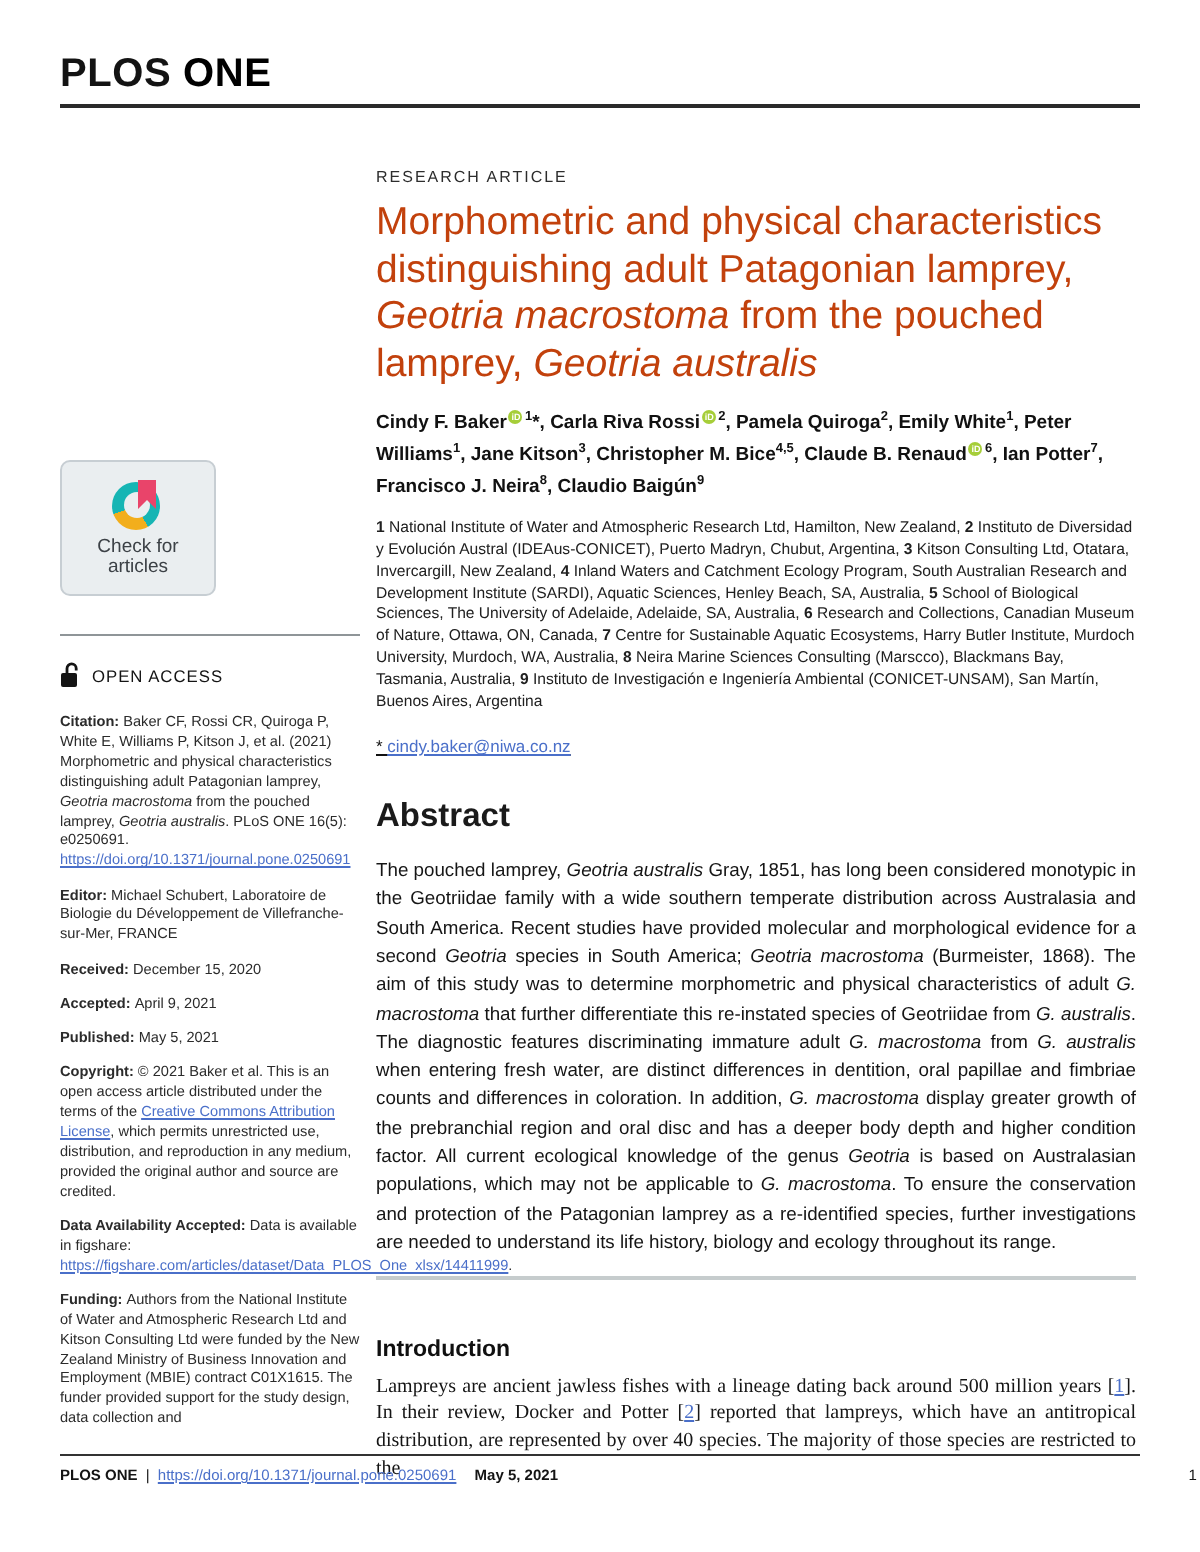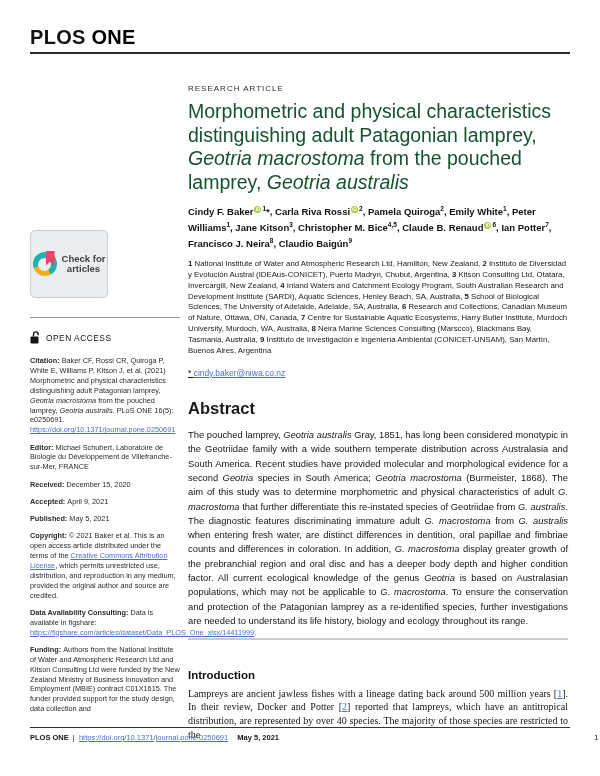--- a/index.html
+++ b/index.html
@@ -10,21 +10,21 @@
   
   .logo { position:absolute; left:30px; top:26px; font-size:20px; font-weight:bold; letter-spacing:0.3px; }
   .logo .plos { color:#131313; }
   .logo .one  { color:#000000; }
   .header-rule { position:absolute; left:30px; width:540px; top:52px; height:1.5px; background:#2a2a2a; }
 
   
   .sidebar { position:absolute; left:30px; top:230px; width:150px; }
   .badge {
     width:76px; height:66px; background:#eaeef0; border:1px solid #c7ced3; border-radius:5px;
-    display:flex; align-items:center; justify-content:center; gap:3px; cursor:pointer;font-weight:bold;
+    display:flex; flex-direction:column; align-items:center; justify-content:center; gap:3px; cursor:pointer;
   }
   .crossmark { position:relative; width:26px; height:26px; }
   .cm-ring {
     position:absolute; left:0; top:1px; width:24px; height:24px; border-radius:50%;
     background:conic-gradient(from 150deg, #f2ae1c 0 100deg, #16b5b4 100deg 360deg);
   }
   .cm-hole { position:absolute; left:5.5px; top:6.5px; width:13px; height:13px; border-radius:50%; background:#eaeef0; }
   .cm-flag {
     position:absolute; left:13px; top:0; width:9px; height:15px; background:#e9446a;
     clip-path:polygon(0 0,100% 0,100% 100%,50% 70%,0 100%);
@@ -32,21 +32,21 @@
   .badge-label { font-size:9.5px; line-height:10px; color:#3c4146; text-align:center; }
   .side-divider { height:1px; background:#8f9598; margin:19px 0 13px 0; }
   .oa-row { display:flex; align-items:center; gap:5px; margin-bottom:12px; }
   .oa-text { font-size:8.4px; letter-spacing:0.5px; color:#141414; }
   .side-block { font-size:7.3px; line-height:9.9px; color:#2b2b2b; margin-bottom:7px; }
   .side-block b { font-weight:bold; }
 
   
   .main { position:absolute; left:188px; top:84px; width:380px; }
   .kicker { font-size:8px; letter-spacing:1px; color:#2d2d2d; margin-bottom:7px; }
-  .title { font-size:19.5px; line-height:23.5px; font-weight:400; color:#14532d; margin-bottom:9px; }
+  .title { font-size:19.5px; line-height:23.5px; font-weight:400; color:#c2410c; margin-bottom:9px; }
   .authors { font-size:9.5px; line-height:12.8px; font-weight:bold; color:#111; margin-bottom:8px; }
   sup { font-size:6.5px; }
   .orcid {
     display:inline-block; width:7px; height:7px; border-radius:50%; background:#a6ce39;
     color:#fff; font-size:4.5px; line-height:7px; text-align:center; font-weight:bold;
     vertical-align:super; margin:0 1px; font-style:normal;
   }
   .affils { font-size:7.8px; line-height:10.9px; color:#202020; margin-bottom:11px; }
   .email-row { font-size:8.5px; color:#111;text-decoration:underline; }
   .link { color:#4a6fc9; text-decoration:underline; cursor:pointer; font-style:normal; }
@@ -97,21 +97,21 @@
       </svg>
       <span class="oa-text">OPEN ACCESS</span>
     </div>
 
     <p class="side-block"><b>Citation: </b>Baker CF, Rossi CR, Quiroga P, White E, Williams P, Kitson J, et al. (2021) Morphometric and physical characteristics distinguishing adult Patagonian lamprey, <i>Geotria macrostoma</i> from the pouched lamprey, <i>Geotria australis</i>. PLoS ONE 16(5): e0250691. <span class="link">https://doi.org/10.1371/journal.pone.0250691</span></p>
     <p class="side-block"><b>Editor: </b>Michael Schubert, Laboratoire de Biologie du Développement de Villefranche-sur-Mer, FRANCE</p>
     <p class="side-block"><b>Received: </b>December 15, 2020</p>
     <p class="side-block"><b>Accepted: </b>April 9, 2021</p>
     <p class="side-block"><b>Published: </b>May 5, 2021</p>
     <p class="side-block"><b>Copyright: </b>© 2021 Baker et al. This is an open access article distributed under the terms of the <span class="link">Creative Commons Attribution License</span>, which permits unrestricted use, distribution, and reproduction in any medium, provided the original author and source are credited.</p>
-    <p class="side-block"><b>Data Availability Consulting: </b>Data is available in figshare: <span class="link">https://figshare.com/articles/dataset/Data_PLOS_One_xlsx/14411999</span>.</p>
+    <p class="side-block"><b>Data Availability Accepted: </b>Data is available in figshare: <span class="link">https://figshare.com/articles/dataset/Data_PLOS_One_xlsx/14411999</span>.</p>
     <p class="side-block"><b>Funding: </b>Authors from the National Institute of Water and Atmospheric Research Ltd and Kitson Consulting Ltd were funded by the New Zealand Ministry of Business Innovation and Employment (MBIE) contract C01X1615. The funder provided support for the study design, data collection and</p>
   </div>
 
   <div class="main">
     <div class="kicker">RESEARCH ARTICLE</div>
     <h1 class="title" style="margin:0 0 9px 0;">Morphometric and physical characteristics distinguishing adult Patagonian lamprey, <i>Geotria macrostoma</i> from the pouched lamprey, <i>Geotria australis</i></h1>
     <p class="authors" style="margin:0 0 8px 0;">Cindy F. Baker<span class="orcid">iD</span><sup>1</sup>*, Carla Riva Rossi<span class="orcid">iD</span><sup>2</sup>, Pamela Quiroga<sup>2</sup>, Emily White<sup>1</sup>, Peter Williams<sup>1</sup>, Jane Kitson<sup>3</sup>, Christopher M. Bice<sup>4,5</sup>, Claude B. Renaud<span class="orcid">iD</span><sup>6</sup>, Ian Potter<sup>7</sup>, Francisco J. Neira<sup>8</sup>, Claudio Baigún<sup>9</sup></p>
     <p class="affils" style="margin:0 0 11px 0;"><b>1</b> National Institute of Water and Atmospheric Research Ltd, Hamilton, New Zealand, <b>2</b> Instituto de Diversidad y Evolución Austral (IDEAus-CONICET), Puerto Madryn, Chubut, Argentina, <b>3</b> Kitson Consulting Ltd, Otatara, Invercargill, New Zealand, <b>4</b> Inland Waters and Catchment Ecology Program, South Australian Research and Development Institute (SARDI), Aquatic Sciences, Henley Beach, SA, Australia, <b>5</b> School of Biological Sciences, The University of Adelaide, Adelaide, SA, Australia, <b>6</b> Research and Collections, Canadian Museum of Nature, Ottawa, ON, Canada, <b>7</b> Centre for Sustainable Aquatic Ecosystems, Harry Butler Institute, Murdoch University, Murdoch, WA, Australia, <b>8</b> Neira Marine Sciences Consulting (Marscco), Blackmans Bay, Tasmania, Australia, <b>9</b> Instituto de Investigación e Ingeniería Ambiental (CONICET-UNSAM), San Martín, Buenos Aires, Argentina</p>
     <p class="email-row" style="margin:0;">* <span class="link">cindy.baker@niwa.co.nz</span></p>
 

